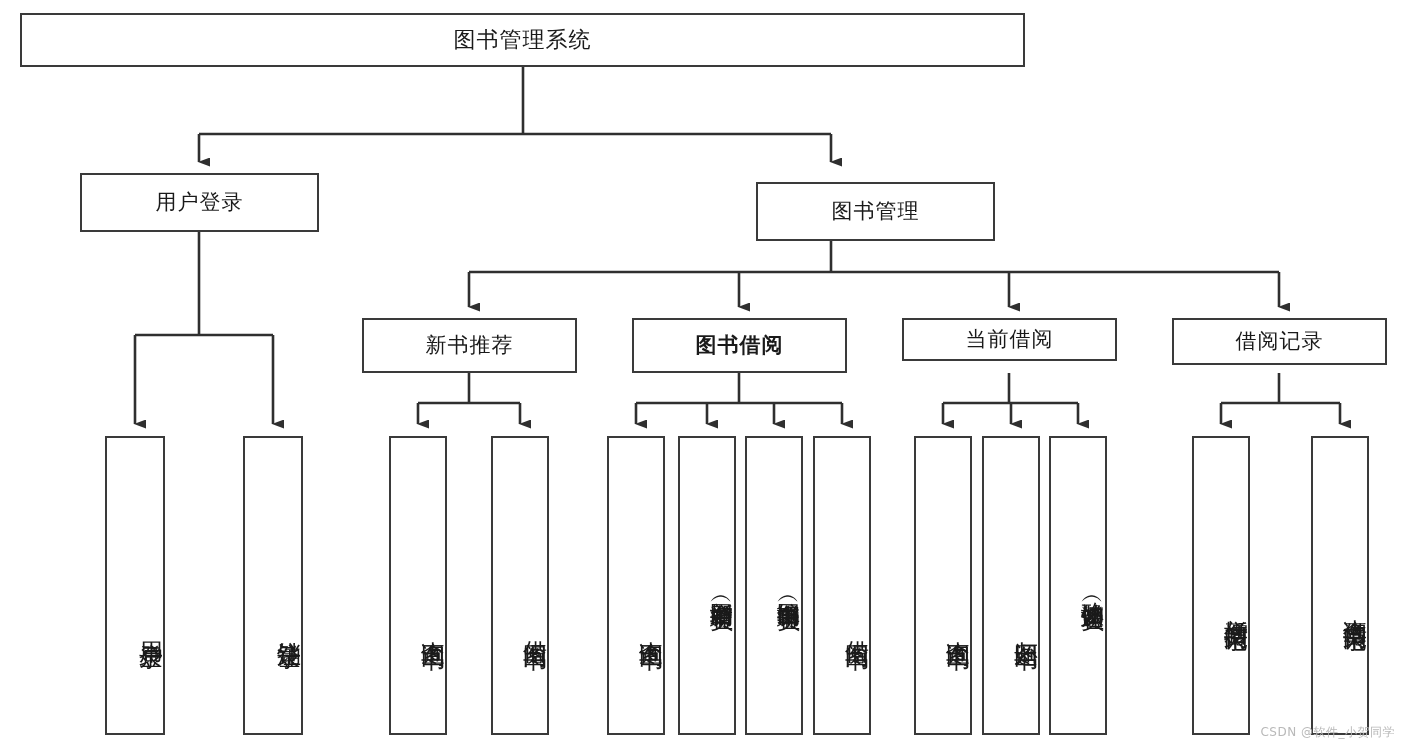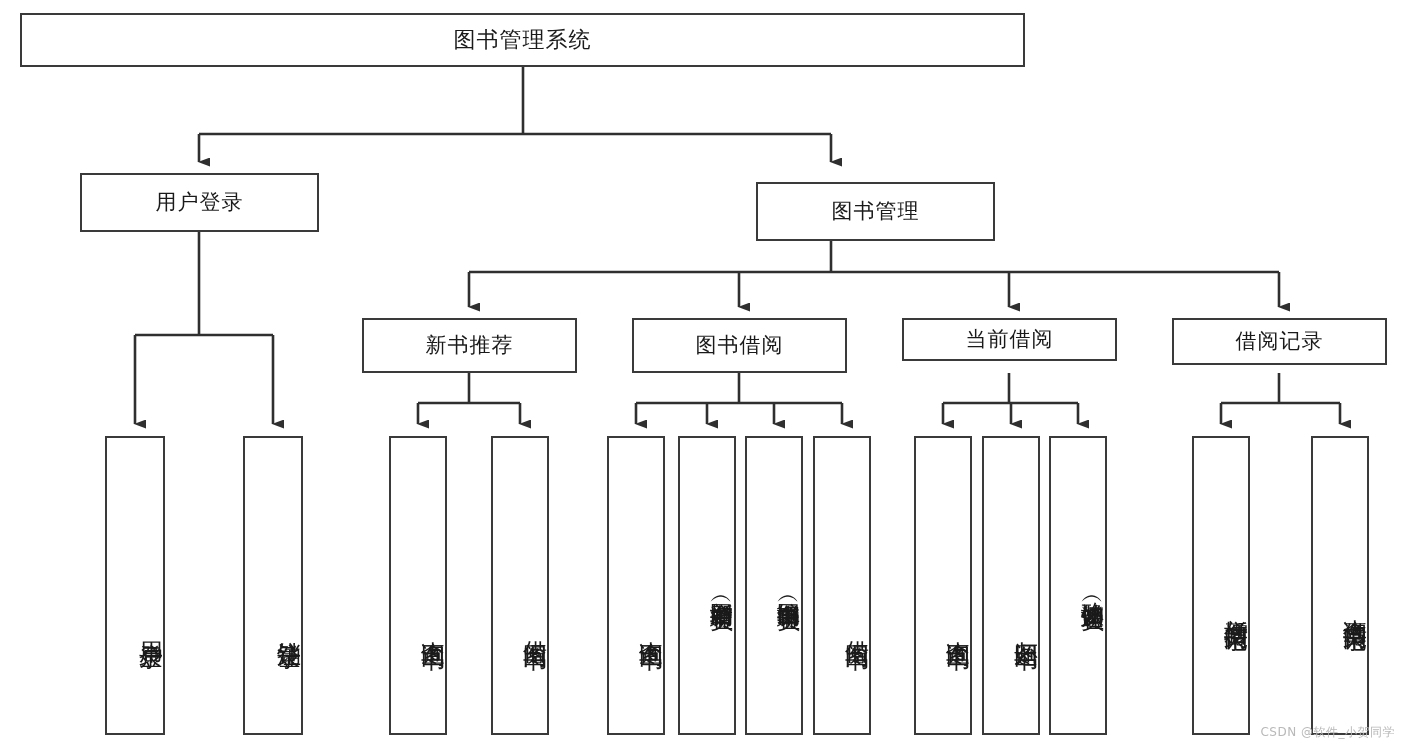--- a/index.html
+++ b/index.html
@@ -135,21 +135,21 @@
   <div class="node horiz" style="left:80px; top:173px; width:239px; height:59px;">
     <span>用户登录</span>
   </div>
   <div class="node horiz" style="left:712px; top:182px; width:239px; height:59px;margin-left:44px;">
     <span>图书管理</span>
   </div>
 
   <div class="node horiz" style="left:362px; top:318px; width:215px; height:55px;">
     <span>新书推荐</span>
   </div>
-  <div class="node horiz" style="left:632px; top:318px; width:215px; height:55px;">
+  <div class="node horiz" style="left:632px; top:318px; width:215px; height:55px;font-weight:bold;">
     <span>图书借阅</span>
   </div>
   <div class="node horiz" style="left:902px; top:318px; width:215px; height:43px;">
     <span>当前借阅</span>
   </div>
   <div class="node horiz" style="left:1172px; top:318px; width:215px; height:47px;">
     <span>借阅记录</span>
   </div>
 
   <div class="node vert" style="left:105px; top:436px; width:60px; height:299px; padding-top:80px;">

